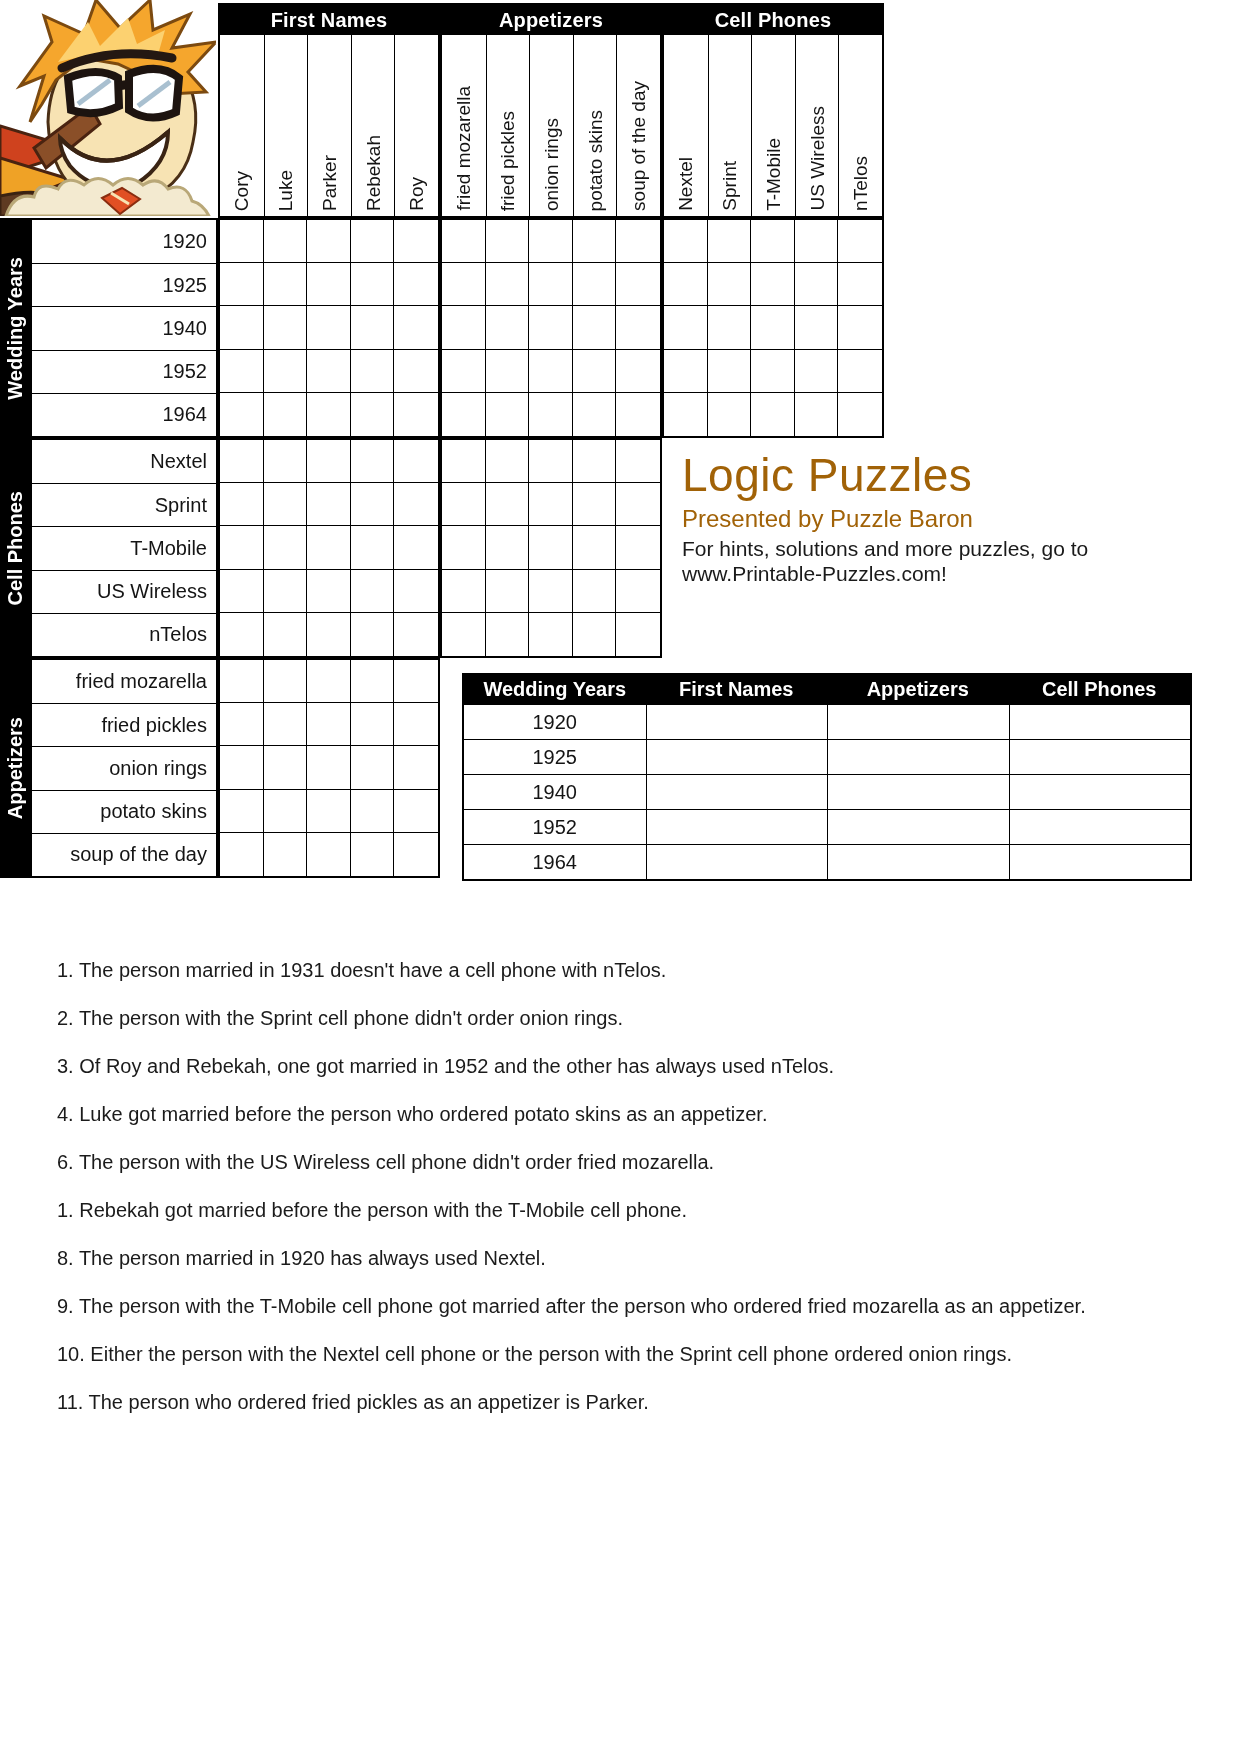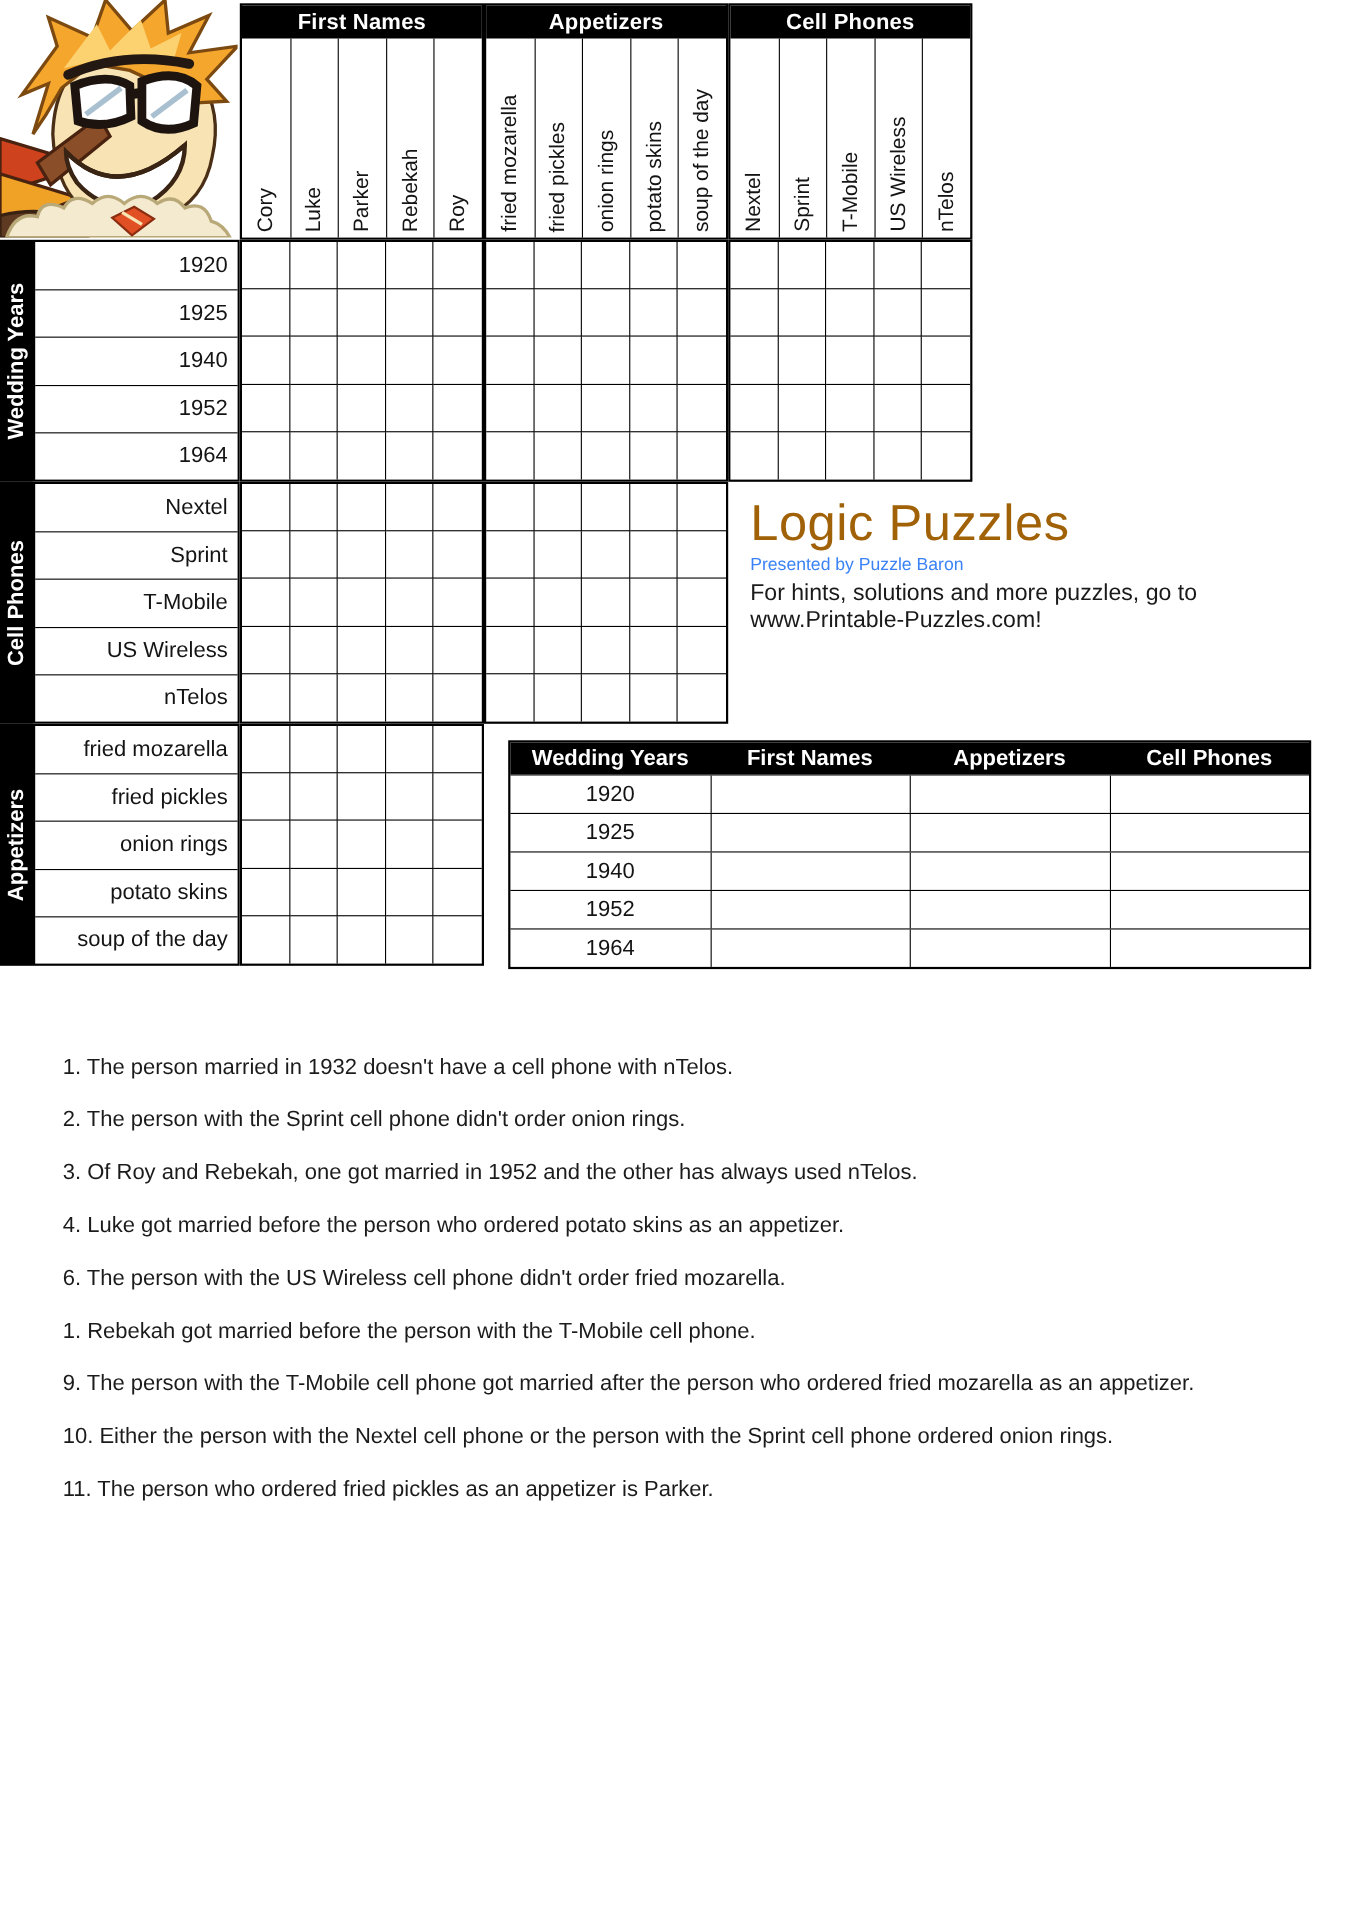--- a/index.html
+++ b/index.html
@@ -65,21 +65,21 @@
     border:2px solid #000; background:#fff;
     display:grid; grid-template-columns:repeat(5,1fr); grid-template-rows:repeat(5,1fr);
   }
   .cellgrid > div { border-right:1px solid #000; border-bottom:1px solid #000; }
   .cellgrid > div:nth-child(5n) { border-right:none; }
   .cellgrid > div:nth-child(n+21) { border-bottom:none; }
 
   
   #info { position:absolute; left:682px; top:448px; width:470px; }
   #info .title { font-size:46px; color:#a16207; letter-spacing:.5px; }
-  #info .subtitle { font-size:16px; margin-top:3px; color:#3b82f6; }
+  #info .subtitle { font-size:24px; margin-top:3px; color:#a16207; }
   #info .pid { font-size:30px; margin-top:18px; color:#1a1a1a; }
   #info .hint { font-size:21px; margin-top:4px; color:#1a1a1a; line-height:1.1; }
   #info .hint2 { font-size:21px; margin-top:2px; color:#1a1a1a; line-height:1.1; }
 
   
   #answer-table {
     position:absolute; left:462px; top:673px; width:730px;
     border:2px solid #000; background:#fff;
   }
   #answer-table .ahead {
@@ -444,26 +444,27 @@
       </div>
       <div class="arow">
         <div>1964</div>
         <div></div>
         <div></div>
         <div></div>
       </div>
     </div>
 
   <div id="clues">
-      <div class="clue">1. The person married in 1932 doesn't have a cell phone with nTelos.</div>
+      <div class="clue">1. The person married in 1931 doesn't have a cell phone with nTelos.</div>
       <div class="clue">2. The person with the Sprint cell phone didn't order onion rings.</div>
       <div class="clue">3. Of Roy and Rebekah, one got married in 1952 and the other has always used nTelos.</div>
       <div class="clue">4. Luke got married before the person who ordered potato skins as an appetizer.</div>
       <div class="clue">6. The person with the US Wireless cell phone didn't order fried mozarella.</div>
       <div class="clue">1. Rebekah got married before the person with the T-Mobile cell phone.</div>
+      <div class="clue">8. The person married in 1920 has always used Nextel.</div>
       <div class="clue">9. The person with the T-Mobile cell phone got married after the person who ordered fried mozarella as an appetizer.</div>
       <div class="clue">10. Either the person with the Nextel cell phone or the person with the Sprint cell phone ordered onion rings.</div>
       <div class="clue">11. The person who ordered fried pickles as an appetizer is Parker.</div>
     </div>
 
   <div id="watermark">Gembloong.com</div>
 
 </div>
 
 </body></html>

